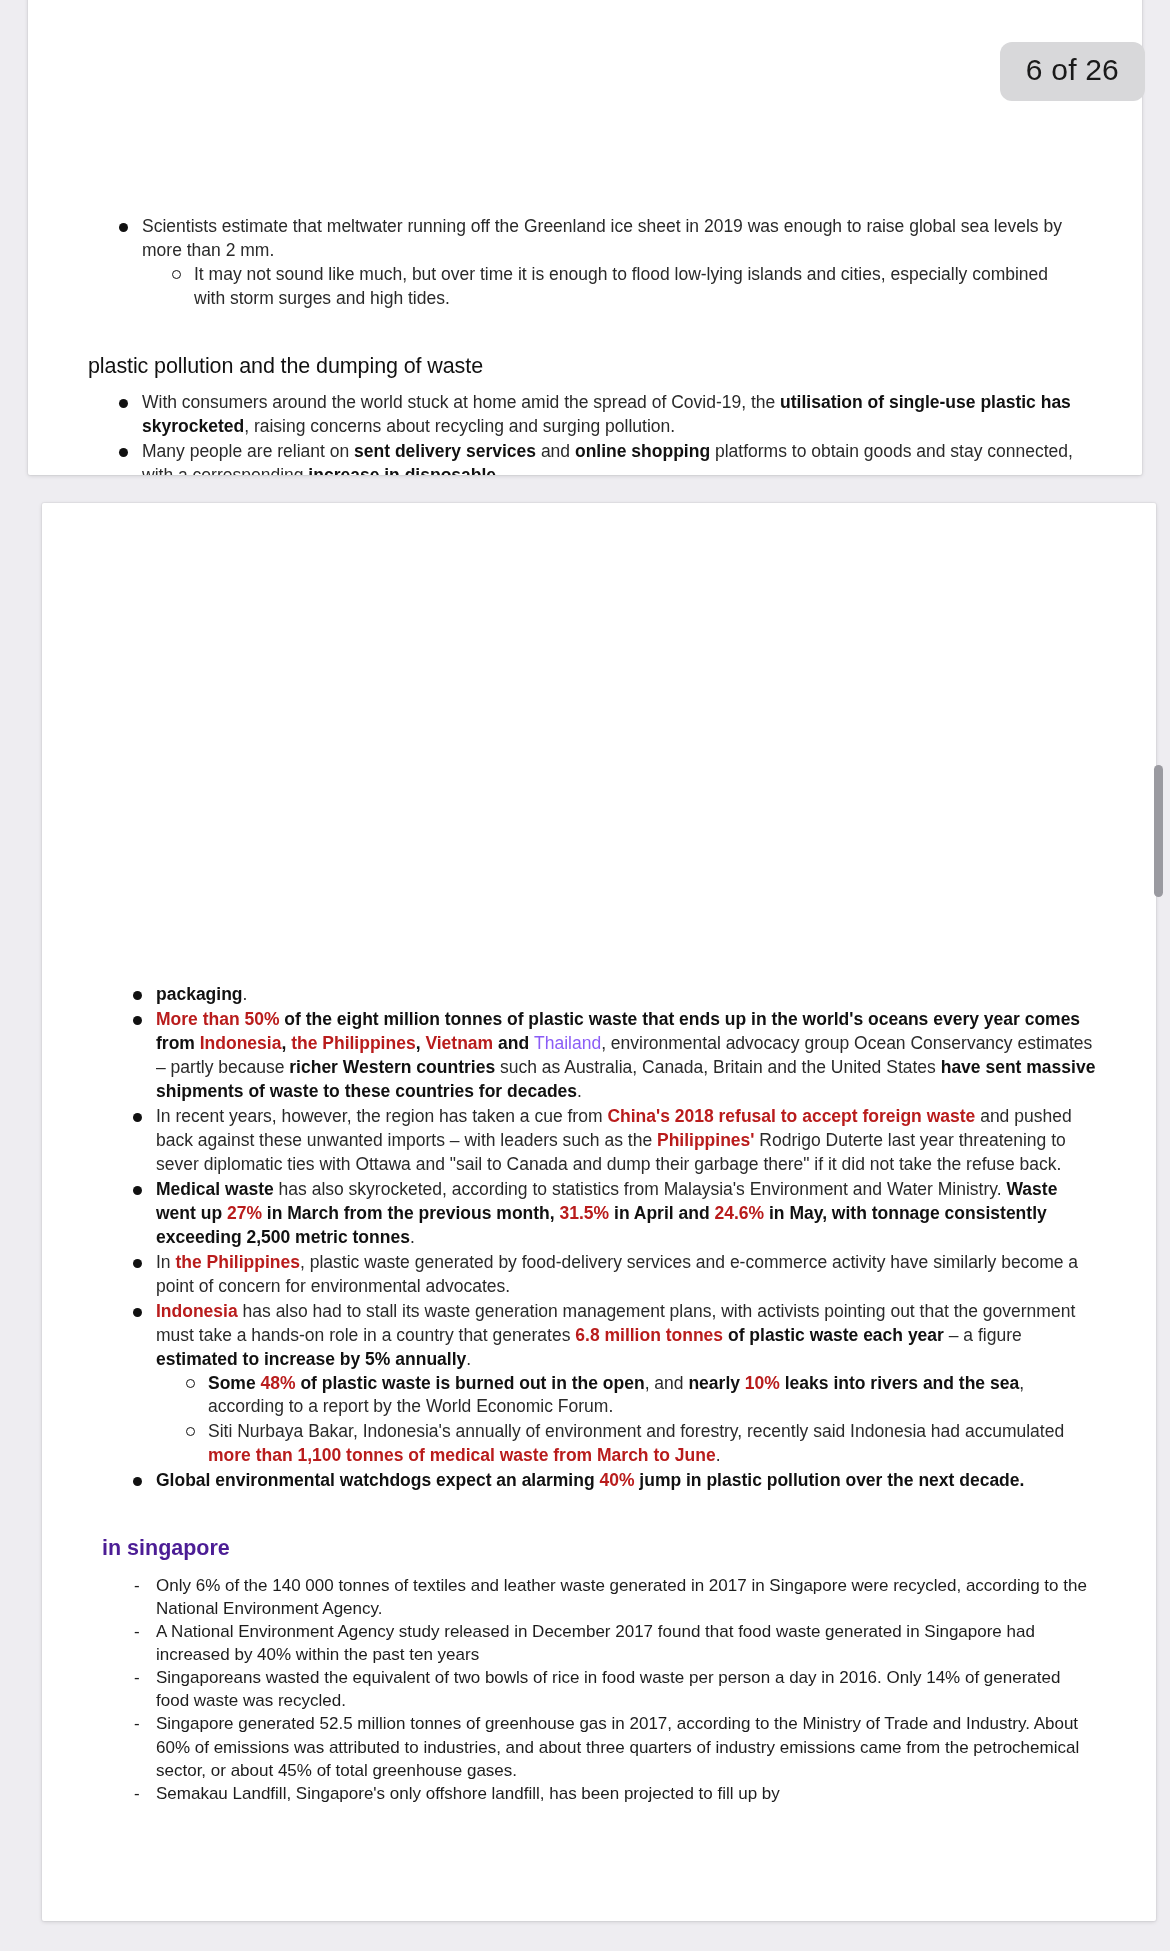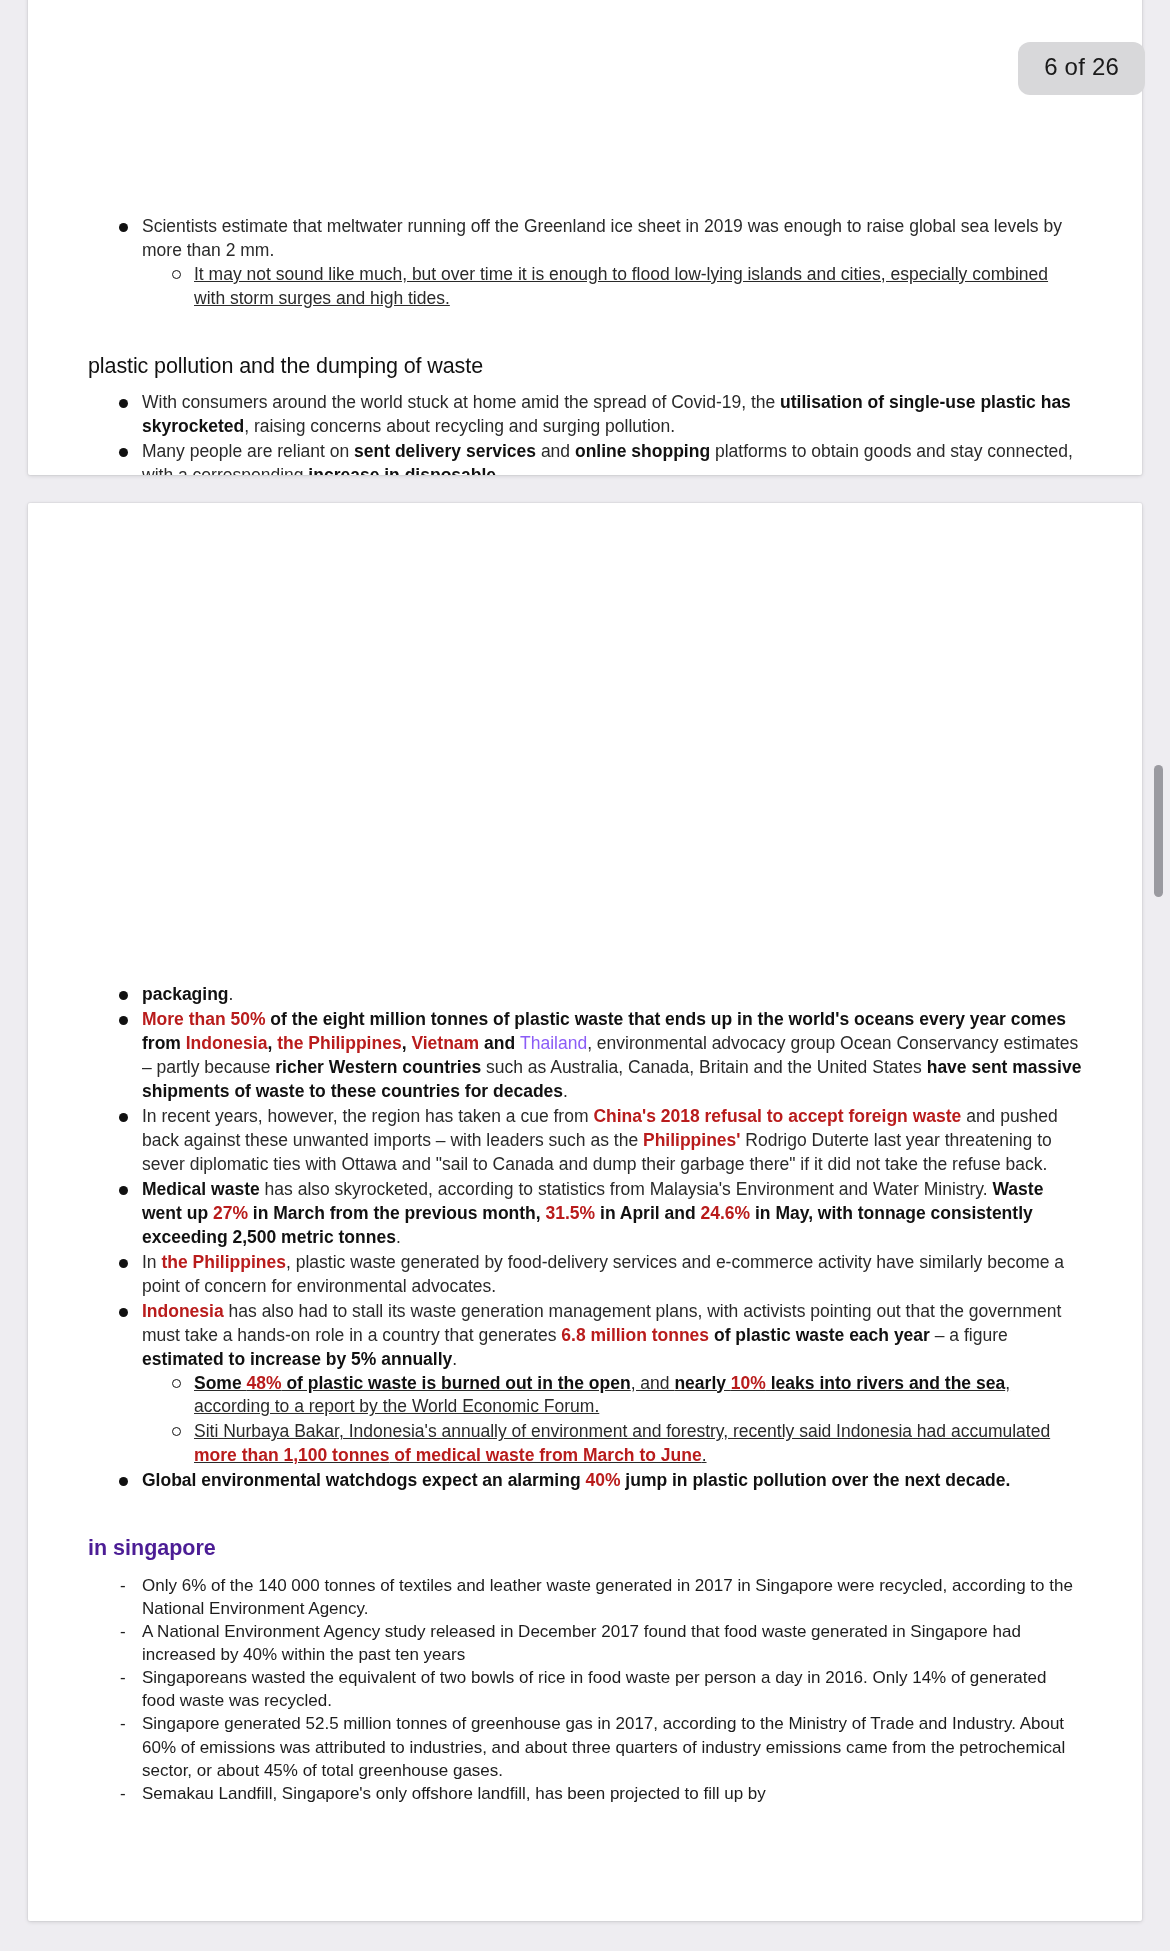--- a/index.html
+++ b/index.html
@@ -29,21 +29,21 @@
   .page {
     position: absolute;
     left: 28px;
     width: 1114px;
     background: #ffffff;
     box-shadow: 0 1px 4px rgba(0,0,0,0.13), 0 0 0 1px rgba(0,0,0,0.03);
     border-radius: 2px;
     overflow: hidden;
   }
   .page-one { top: -285px; height: 760px; }
-  .page-two { top: 503px; height: 1418px; }
+  .page-two { top: 503px; height: 1418px; margin-left: 14px; }
 
   .page-body {
     position: relative;
     padding: 0 60px;
     font-size: 17.5px;
     line-height: 1.37;
     color: #2a2a2a;
   }
 
   
@@ -73,21 +73,20 @@
     top: 8px;
     width: 9px;
     height: 9px;
     border-radius: 50%;
     background: #111111;
   }
   ul.lvl2 {
     list-style: none;
     margin: 0;
     padding: 0;
-    text-decoration: underline;
   }
   ul.lvl2 > li {
     position: relative;
     padding-left: 52px;
     margin-bottom: 1px;
   }
   ul.lvl2 > li::before {
     content: "";
     position: absolute;
     left: 30px;
@@ -139,21 +138,21 @@
 
   
   .page-badge {
     position: absolute;
     right: 25px;
     top: 42px;
     background: #d8d8da;
     color: #1a1a1a;
     border-radius: 12px;
     padding: 13px 26px 16px 26px;
-    font-size: 24px;
+    font-size: 30px;
     line-height: 1;
     font-family: "Liberation Sans", sans-serif;
     letter-spacing: 0.2px;
     z-index: 40;
   }
 
   
   .scroll-track {
     position: absolute;
     right: 3px;

